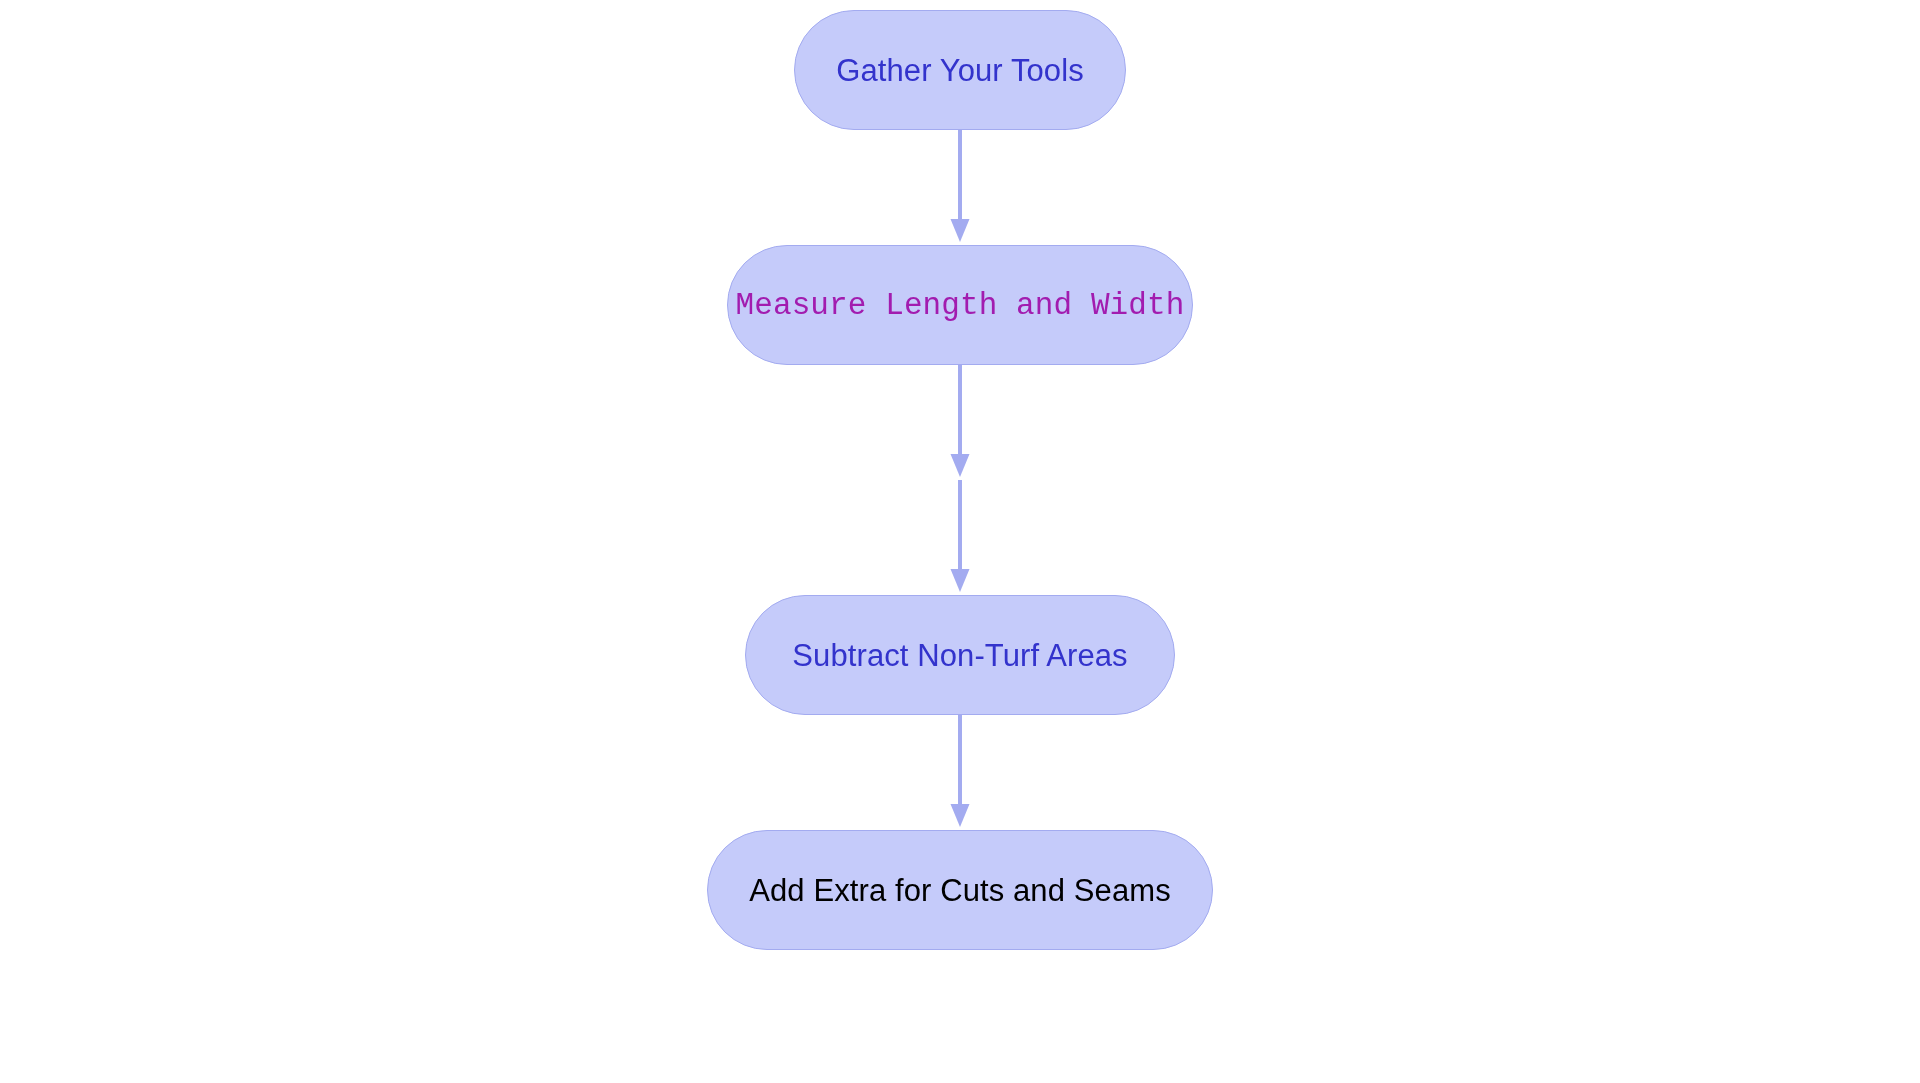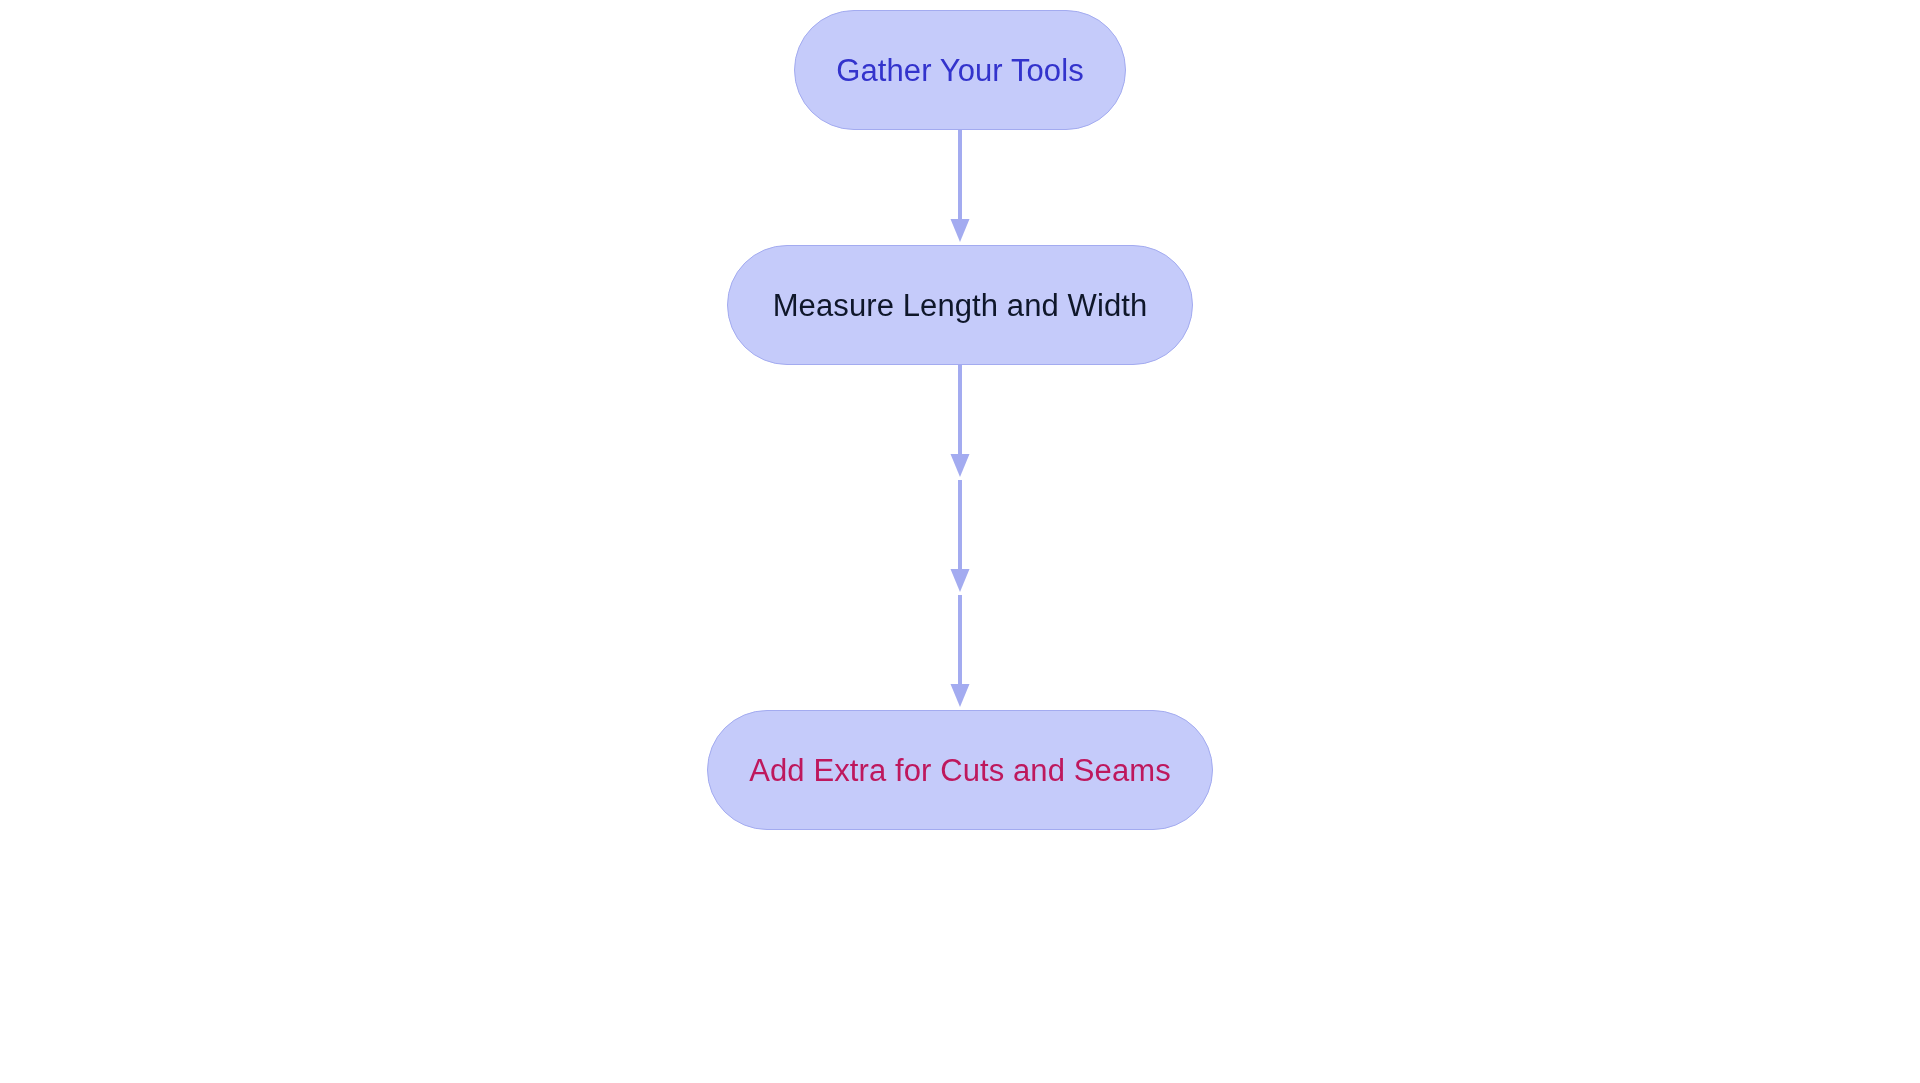--- a/index.html
+++ b/index.html
@@ -92,45 +92,48 @@
       <span class="node-label">Gather Your Tools</span>
     </div>
 
     <div class="connector">
       <svg width="26" height="115" viewBox="0 0 26 115" aria-hidden="true">
         <line x1="13" y1="0" x2="13" y2="92" stroke="#a3abf0" stroke-width="4"></line>
         <polygon points="3.5,89 22.5,89 13,112" fill="#a3abf0"></polygon>
       </svg>
     </div>
 
-    <div class="node n1" style="background: rgb(197, 203, 250); border-color: rgb(163, 171, 240); color: #0f172a;">
+    <div class="node n1" style="background: rgb(197, 203, 250); border-color: rgb(163, 171, 240); color: #a21caf; font-family: Liberation Mono, monospace;">
       <span class="node-label">Measure Length and Width</span>
     </div>
 
     <div class="connector">
       <svg width="26" height="115" viewBox="0 0 26 115" aria-hidden="true">
         <line x1="13" y1="0" x2="13" y2="92" stroke="#a3abf0" stroke-width="4"></line>
         <polygon points="3.5,89 22.5,89 13,112" fill="#a3abf0"></polygon>
       </svg>
     </div>
 
 
     <div class="connector">
       <svg width="26" height="115" viewBox="0 0 26 115" aria-hidden="true">
         <line x1="13" y1="0" x2="13" y2="92" stroke="#a3abf0" stroke-width="4"></line>
         <polygon points="3.5,89 22.5,89 13,112" fill="#a3abf0"></polygon>
       </svg>
     </div>
 
+    <div class="node n3" style="background: rgb(197, 203, 250); border-color: rgb(163, 171, 240); color: rgb(51, 51, 204);">
+      <span class="node-label">Subtract Non-Turf Areas</span>
+    </div>
 
     <div class="connector">
       <svg width="26" height="115" viewBox="0 0 26 115" aria-hidden="true">
         <line x1="13" y1="0" x2="13" y2="92" stroke="#a3abf0" stroke-width="4"></line>
         <polygon points="3.5,89 22.5,89 13,112" fill="#a3abf0"></polygon>
       </svg>
     </div>
 
-    <div class="node n4" style="background: rgb(197, 203, 250); border-color: rgb(163, 171, 240); color: #be185d; justify-content: center;">
+    <div class="node n4" style="background: rgb(197, 203, 250); border-color: rgb(163, 171, 240); color: #000000; justify-content: center;">
       <span class="node-label">Add Extra for Cuts and Seams</span>
     </div>
 
   </div>
 </div>
 
 </body></html>

